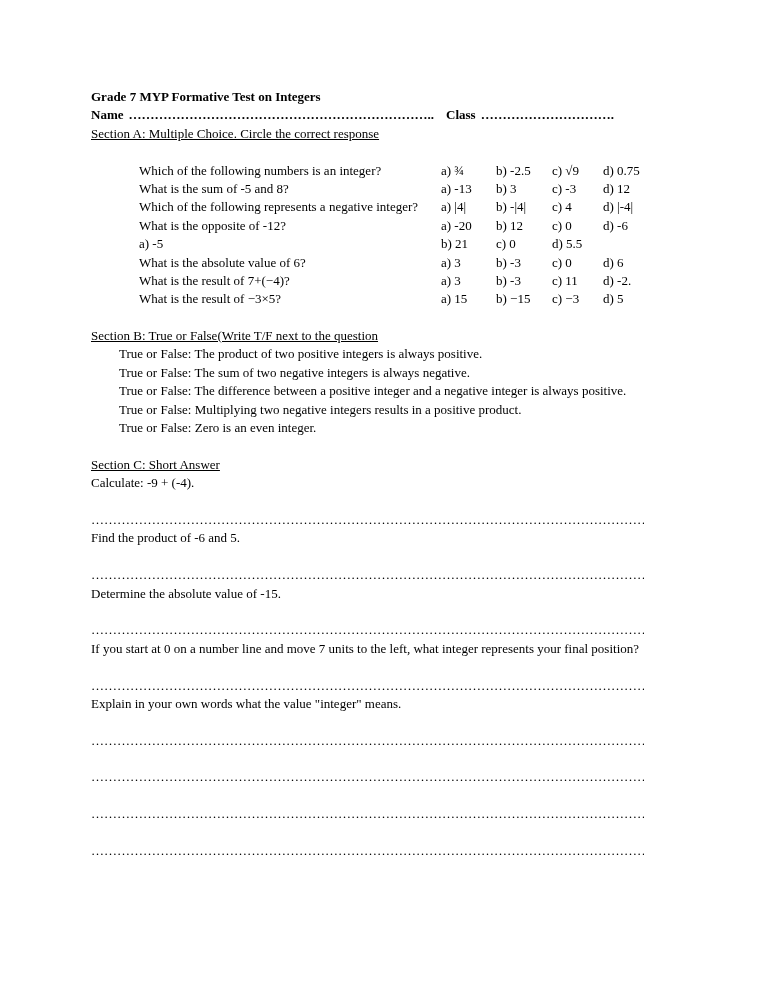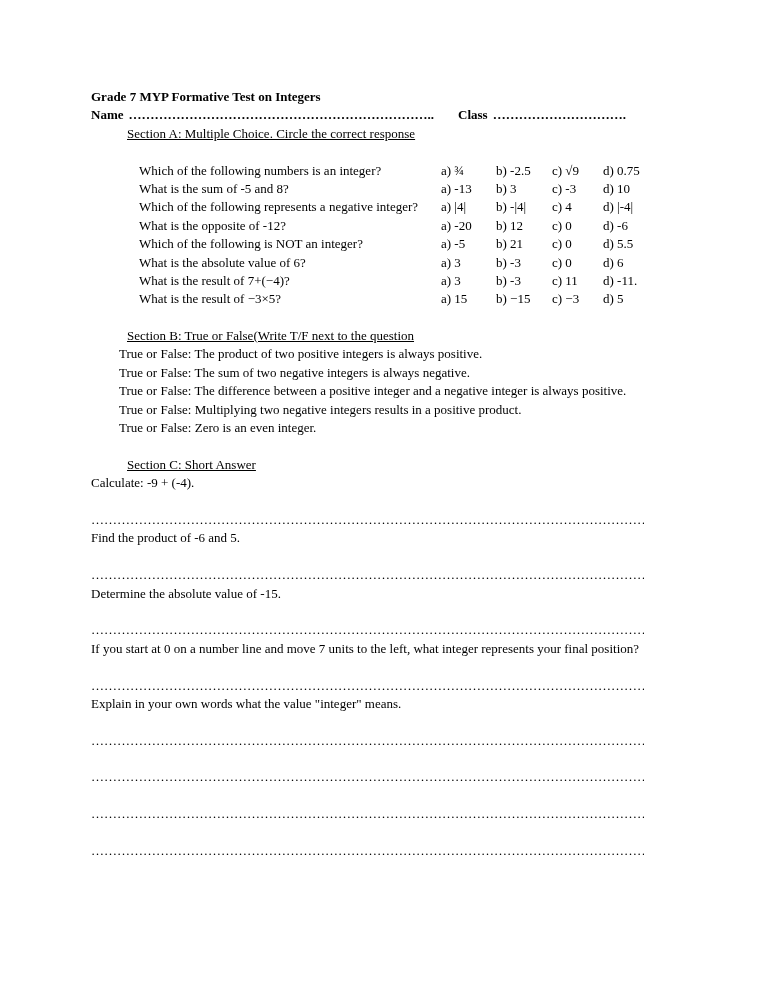--- a/index.html
+++ b/index.html
@@ -11,38 +11,38 @@
     overflow: hidden;
     color: #000000;
     font-family: "Liberation Serif", "DejaVu Serif", serif;
     font-size: 13px;
     line-height: 18.4px;
   }
   .doc { padding: 88px 0 0 91px; }
   .ln { height: 18.4px; white-space: nowrap; }
   .blank { height: 18.4px; }
   .bold { font-weight: bold; }
-  .underline { text-decoration: underline; margin-left: 36px; }
+  .underline { text-decoration: underline; }
   .indent { margin-left: 28px; }
   .mc-row {
     display: grid;
     grid-template-columns: 302px 55px 56px 51px auto;
     height: 18.4px;
     margin-left: 48px;
     white-space: nowrap;
   }
   .mc-row > div { overflow: visible; }
   .dots {
     width: 566px;
     overflow: hidden;
     height: 18.4px;
     white-space: nowrap;
   }
   .name-dots { margin-left: 5px; }
-  .class-label { margin-left: 24px; }
+  .class-label { margin-left: 12px; }
   .class-dots { margin-left: 5px; }
 </style>
 </head>
 <body>
 
 <div class="page">
   <div class="doc">
 
     <div class="ln bold">Grade 7 MYP Formative Test on Integers</div>
 
@@ -58,56 +58,55 @@
       <div>a) ¾</div>
       <div>b) -2.5</div>
       <div>c) √9</div>
       <div>d) 0.75</div>
     </div>
     <div class="mc-row">
       <div>What is the sum of -5 and 8?</div>
       <div>a) -13</div>
       <div>b) 3</div>
       <div>c) -3</div>
-      <div>d) 10</div>
+      <div>d) 12</div>
     </div>
     <div class="mc-row">
       <div>Which of the following represents a negative integer?</div>
       <div>a) |4|</div>
       <div>b) -|4|</div>
       <div>c) 4</div>
       <div>d) |-4|</div>
     </div>
     <div class="mc-row">
       <div>What is the opposite of -12?</div>
       <div>a) -20</div>
       <div>b) 12</div>
       <div>c) 0</div>
       <div>d) -6</div>
     </div>
     <div class="mc-row">
-      <div>Which of the following is NOT an integer?</div>
       <div>a) -5</div>
       <div>b) 21</div>
       <div>c) 0</div>
       <div>d) 5.5</div>
     </div>
     <div class="mc-row">
       <div>What is the absolute value of 6?</div>
       <div>a) 3</div>
       <div>b) -3</div>
       <div>c) 0</div>
       <div>d) 6</div>
     </div>
     <div class="mc-row">
       <div>What is the result of 7+(−4)?</div>
       <div>a) 3</div>
       <div>b) -3</div>
       <div>c) 11</div>
-      <div>d) -11.</div>
+      <div>d) -2.</div>
     </div>
     <div class="mc-row">
       <div>What is the result of −3×5?</div>
       <div>a) 15</div>
       <div>b) −15</div>
       <div>c) −3</div>
       <div>d) 5</div>
     </div>
 
     <div class="blank"></div>

